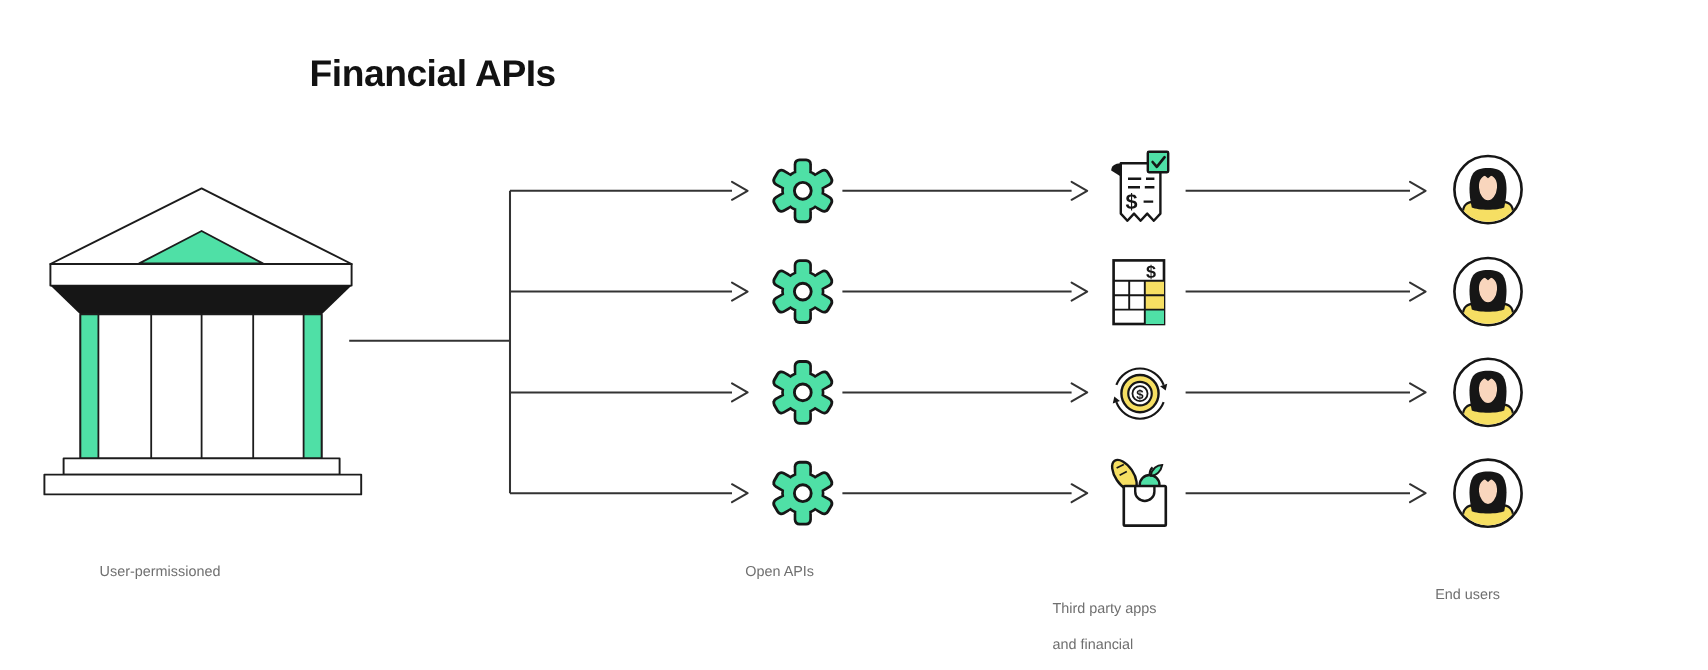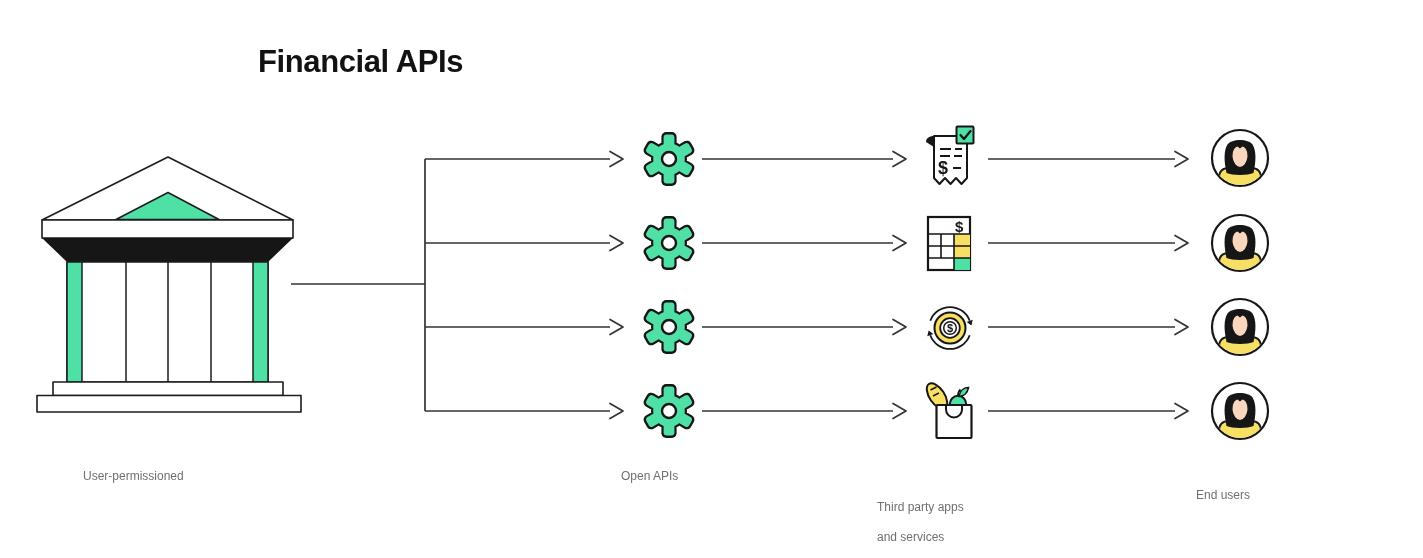--- a/index.html
+++ b/index.html
@@ -170,17 +170,17 @@
     <use href="#def-avatar" transform="translate(1240,327)"></use>
     <use href="#def-avatar" transform="translate(1240,411)"></use>
   </svg>
 
   <div class="caption cap-source">
     <div>User-permissioned</div>
   </div>
   <div class="caption cap-apis">Open APIs</div>
   <div class="caption cap-apps">
     <div>Third party apps</div>
-    <div>and services</div>
+    <div>and financial</div>
   </div>
   <div class="caption cap-users">End users</div>
 
 </div>
 
 </body></html>

